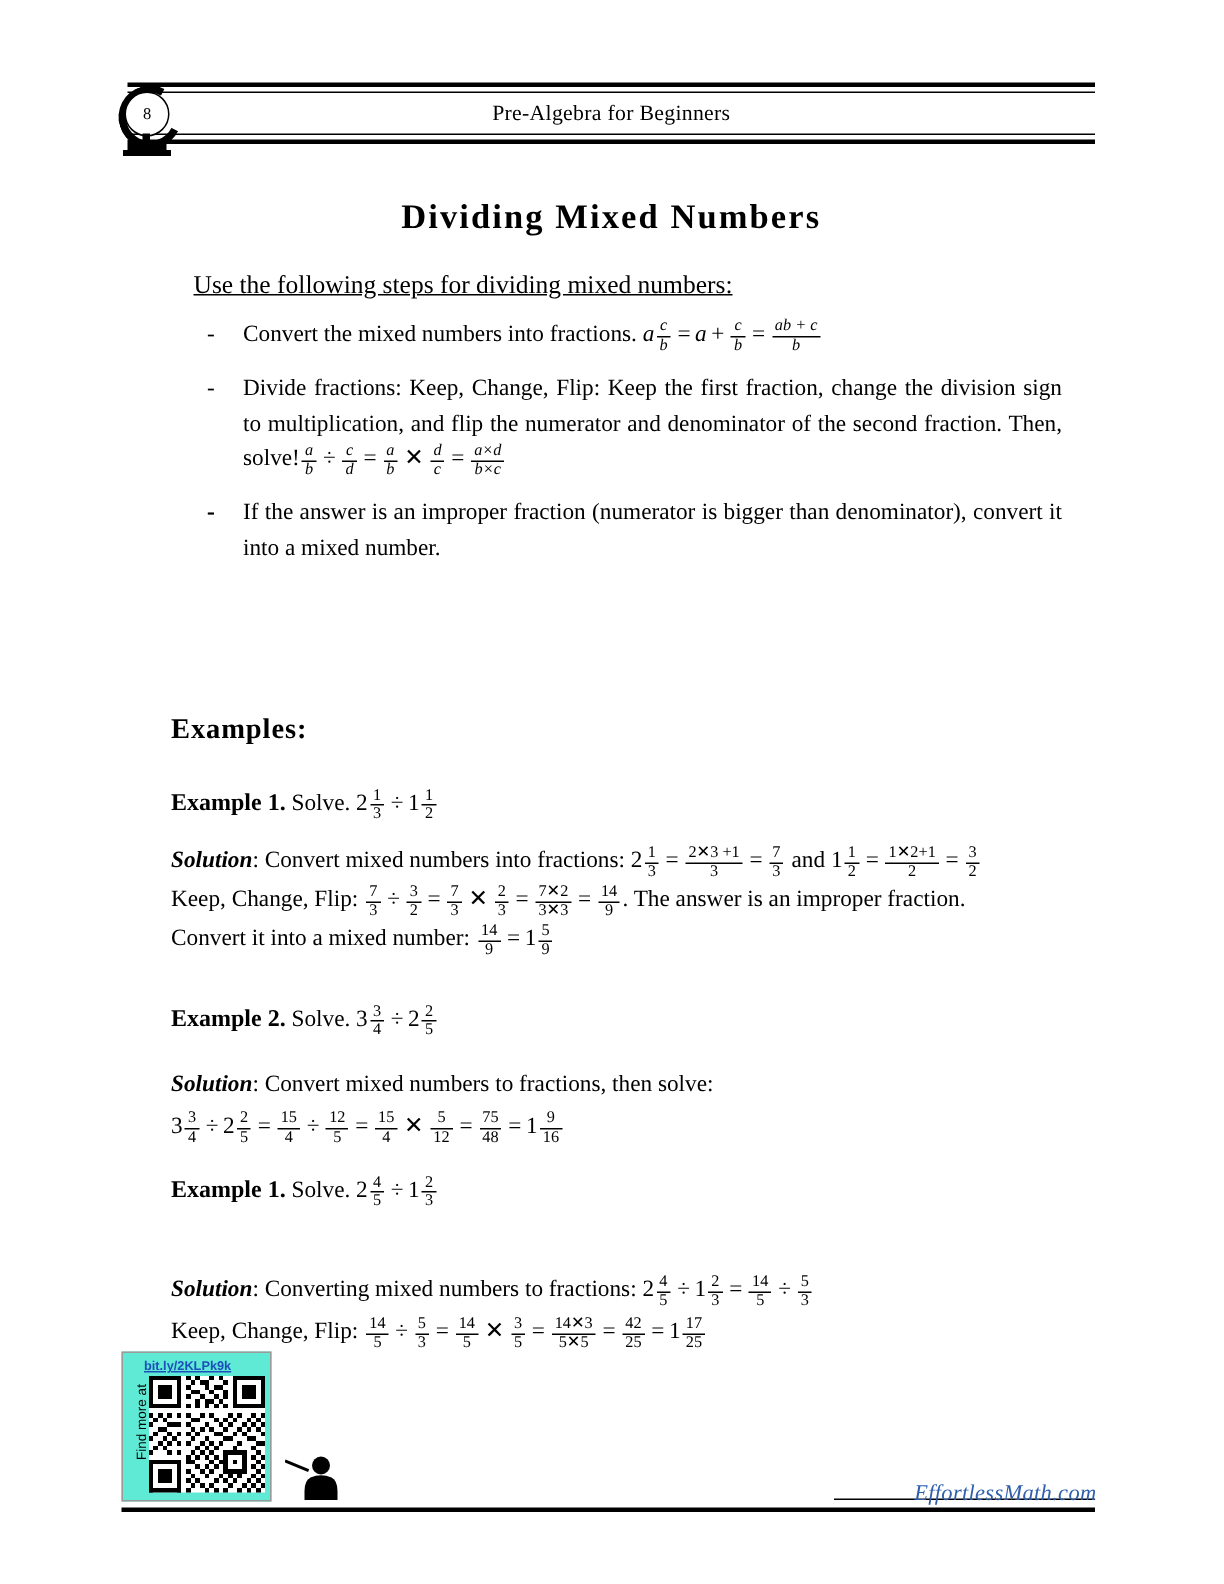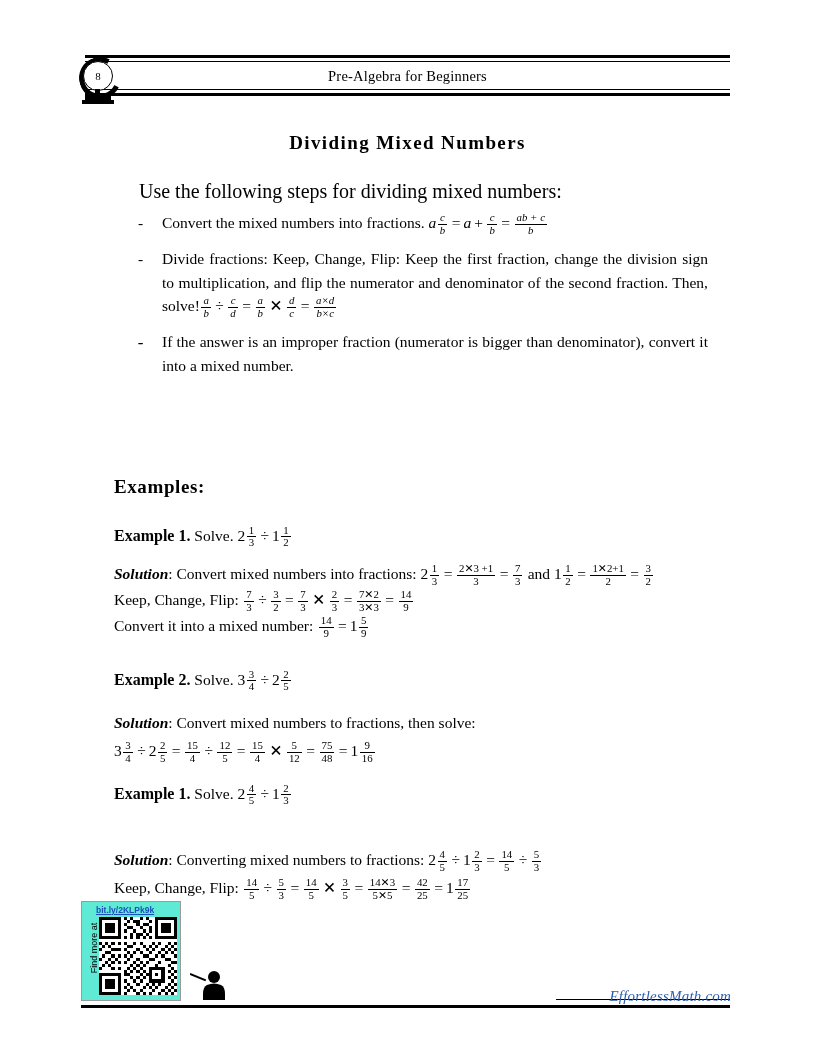--- a/index.html
+++ b/index.html
@@ -113,31 +113,32 @@
     background: #000;
   }
 
   
   .page-title {
     position: absolute;
     left: 85px;
     top: 132px;
     width: 645px;
     text-align: center;
-    font-size: 19px;
+    font-size: 23px;
     font-weight: bold;
     letter-spacing: 1.4px;
   }
 
   
   .intro {
     position: absolute;
-    left: 139px;
+    left: 129px;
     top: 180px;
-    font-size: 20px;
+    font-size: 17px;
+    text-decoration: underline;
   }
 
   .bullets {
     position: absolute;
     left: 136px;
     top: 211px;
     width: 572px;
     font-size: 15.5px;
   }
   .bullet {
@@ -323,21 +324,21 @@
 
 <div class="block ex1-sol">
   <span class="sol-label">Solution</span><span>: Convert mixed numbers into fractions:</span>
   <span class="mixed">
     2<span class="frac"><span class="num">1</span><span class="den">3</span></span><span class="op">=</span><span class="frac"><span class="num">2✕3&nbsp;+1</span><span class="den">3</span></span><span class="op">=</span><span class="frac"><span class="num">7</span><span class="den">3</span></span>&nbsp;and&nbsp;1<span class="frac"><span class="num">1</span><span class="den">2</span></span><span class="op">=</span><span class="frac"><span class="num">1✕2+1</span><span class="den">2</span></span><span class="op">=</span><span class="frac"><span class="num">3</span><span class="den">2</span></span>
   </span>
   <br>
   <span>Keep, Change, Flip:</span>
   <span class="mixed">
     <span class="frac"><span class="num">7</span><span class="den">3</span></span><span class="op">÷</span><span class="frac"><span class="num">3</span><span class="den">2</span></span><span class="op">=</span><span class="frac"><span class="num">7</span><span class="den">3</span></span><span class="op">✕</span><span class="frac"><span class="num">2</span><span class="den">3</span></span><span class="op">=</span><span class="frac"><span class="num">7✕2</span><span class="den">3✕3</span></span><span class="op">=</span><span class="frac"><span class="num">14</span><span class="den">9</span></span>
-  </span>
+  </span><span>. The answer is an improper fraction.</span>
   <br>
   <span>Convert it into a mixed number:</span>
   <span class="mixed">
     <span class="frac"><span class="num">14</span><span class="den">9</span></span><span class="op">=</span>1<span class="frac"><span class="num">5</span><span class="den">9</span></span>
   </span>
 </div>
 
 <div class="block ex2">
   <span class="ex-label">Example 2.</span>
   <span>Solve.</span>

